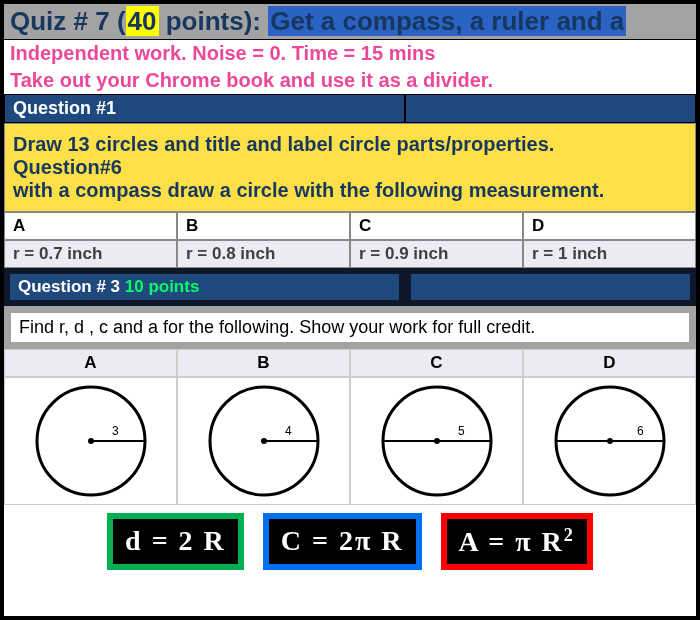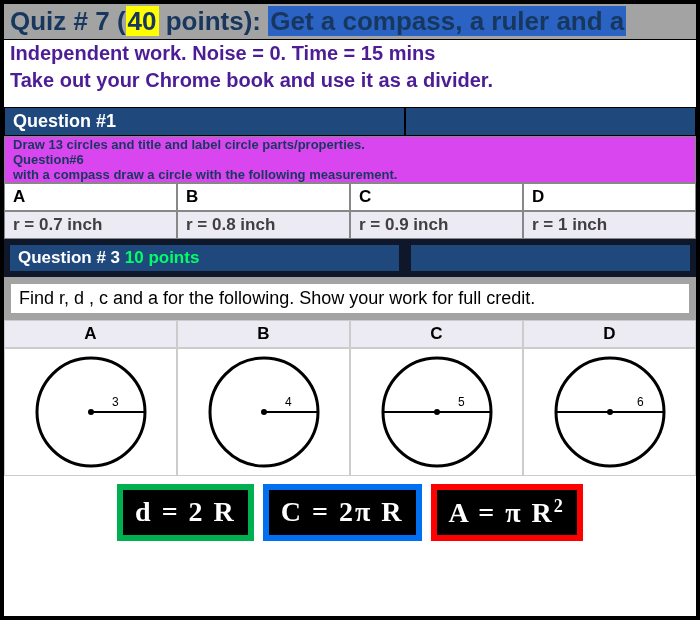--- a/index.html
+++ b/index.html
@@ -2,42 +2,42 @@
 <html><head>
 <meta charset="utf-8">
 <style>
   * { box-sizing: border-box; margin: 0; padding: 0; }
   body { font-family: Arial, Helvetica, sans-serif; width: 700px; height: 620px; background: #fff; overflow: hidden; }
   .frame { border: 4px solid #000; width: 700px; height: 620px; background: #fff; }
   .title-row { background: #a3a3a3; padding: 2px 6px; border-bottom: 1px solid #000; }
   .title-row .qz { font-size: 26px; font-weight: bold; color: #17375e; }
   .hl-yellow { background: #ffff00; padding: 0 2px; }
   .hl-blue { background: #2a63c3; color: #000; padding: 0 2px; }
-  .sub-row { background: #fff; color: #4c1d95; font-size: 20px; font-weight: bold; padding: 2px 6px; }
-  .q-header { display: flex; margin-top: 13px; }
+  .sub-row { background: #fff; color: #ec4899; font-size: 20px; font-weight: bold; padding: 2px 6px; }
+  .q-header { display: flex; }
   .q-header > div { background: #1f497d; color: #fff; font-weight: bold; font-size: 18px; padding: 3px 8px; border: 1px solid #000; }
   .q-header > div:first-child { flex: 0 0 58%; }
   .q-header > div:last-child { flex: 1; }
-  .instr { background: #d946ef; color: #17375e; font-size: 13px; font-weight: bold; padding: 0 8px; border: 1px solid #888; }
+  .instr { background: #fde047; color: #17375e; font-size: 20px; font-weight: bold; padding: 9px 8px; border: 1px solid #888; }
   .tbl { display: flex; }
   .tbl > div { flex: 1; border: 1px solid #888; padding: 3px 8px; font-weight: bold; font-size: 17px; }
   .tbl.head > div { background: #fff; }
   .tbl.val > div { background: #eceaf2; color: #404040; }
   .q3-header { display: flex; }
   .q3-header > div { background: #1f497d; color: #fff; font-weight: bold; font-size: 17px; padding: 3px 8px; border: 6px solid #0f172a; }
   .q3-header > div:first-child { flex: 0 0 58%; }
   .q3-header > div:last-child { flex: 1; }
   .pts { color: #00ff66; }
   .q3-instr { background: #fff; font-size: 18px; padding: 4px 8px; border: 7px solid #a3a3a3; }
   .circle-head { display: flex; }
   .circle-head > div { flex: 1; text-align: center; font-weight: bold; font-size: 17px; padding: 3px 0; border: 1px solid #ccc; background:#eceaf2; }
   .circle-row { display: flex; background:#fff; }
   .circle-cell { flex: 1; height: 128px; border: 1px solid #ccc; position: relative; background:#fff; }
   .circle-svg { position: absolute; left: 50%; top: 50%; transform: translate(-50%, -50%); }
-  .formulas { display: flex; justify-content: center; gap: 9px; padding: 8px 0 0; background:#fff; }
+  .formulas { display: flex; justify-content: center; gap: 19px; padding: 8px 0 0; background:#fff; }
   .formula-box { border-width: 6px; border-style: solid; background: #000; color: #fff; font-family: "Comic Sans MS", cursive; font-size: 28px; font-weight: bold; padding: 6px 12px; letter-spacing: 2px; }
   .fb-green { border-color: #00b050; }
   .fb-blue  { border-color: #0070f0; }
   .fb-red   { border-color: #ff0000; }
   sup.small { font-size: 0.65em; vertical-align: super; }
 </style>
 </head>
 <body>
 
 <div class="frame">

